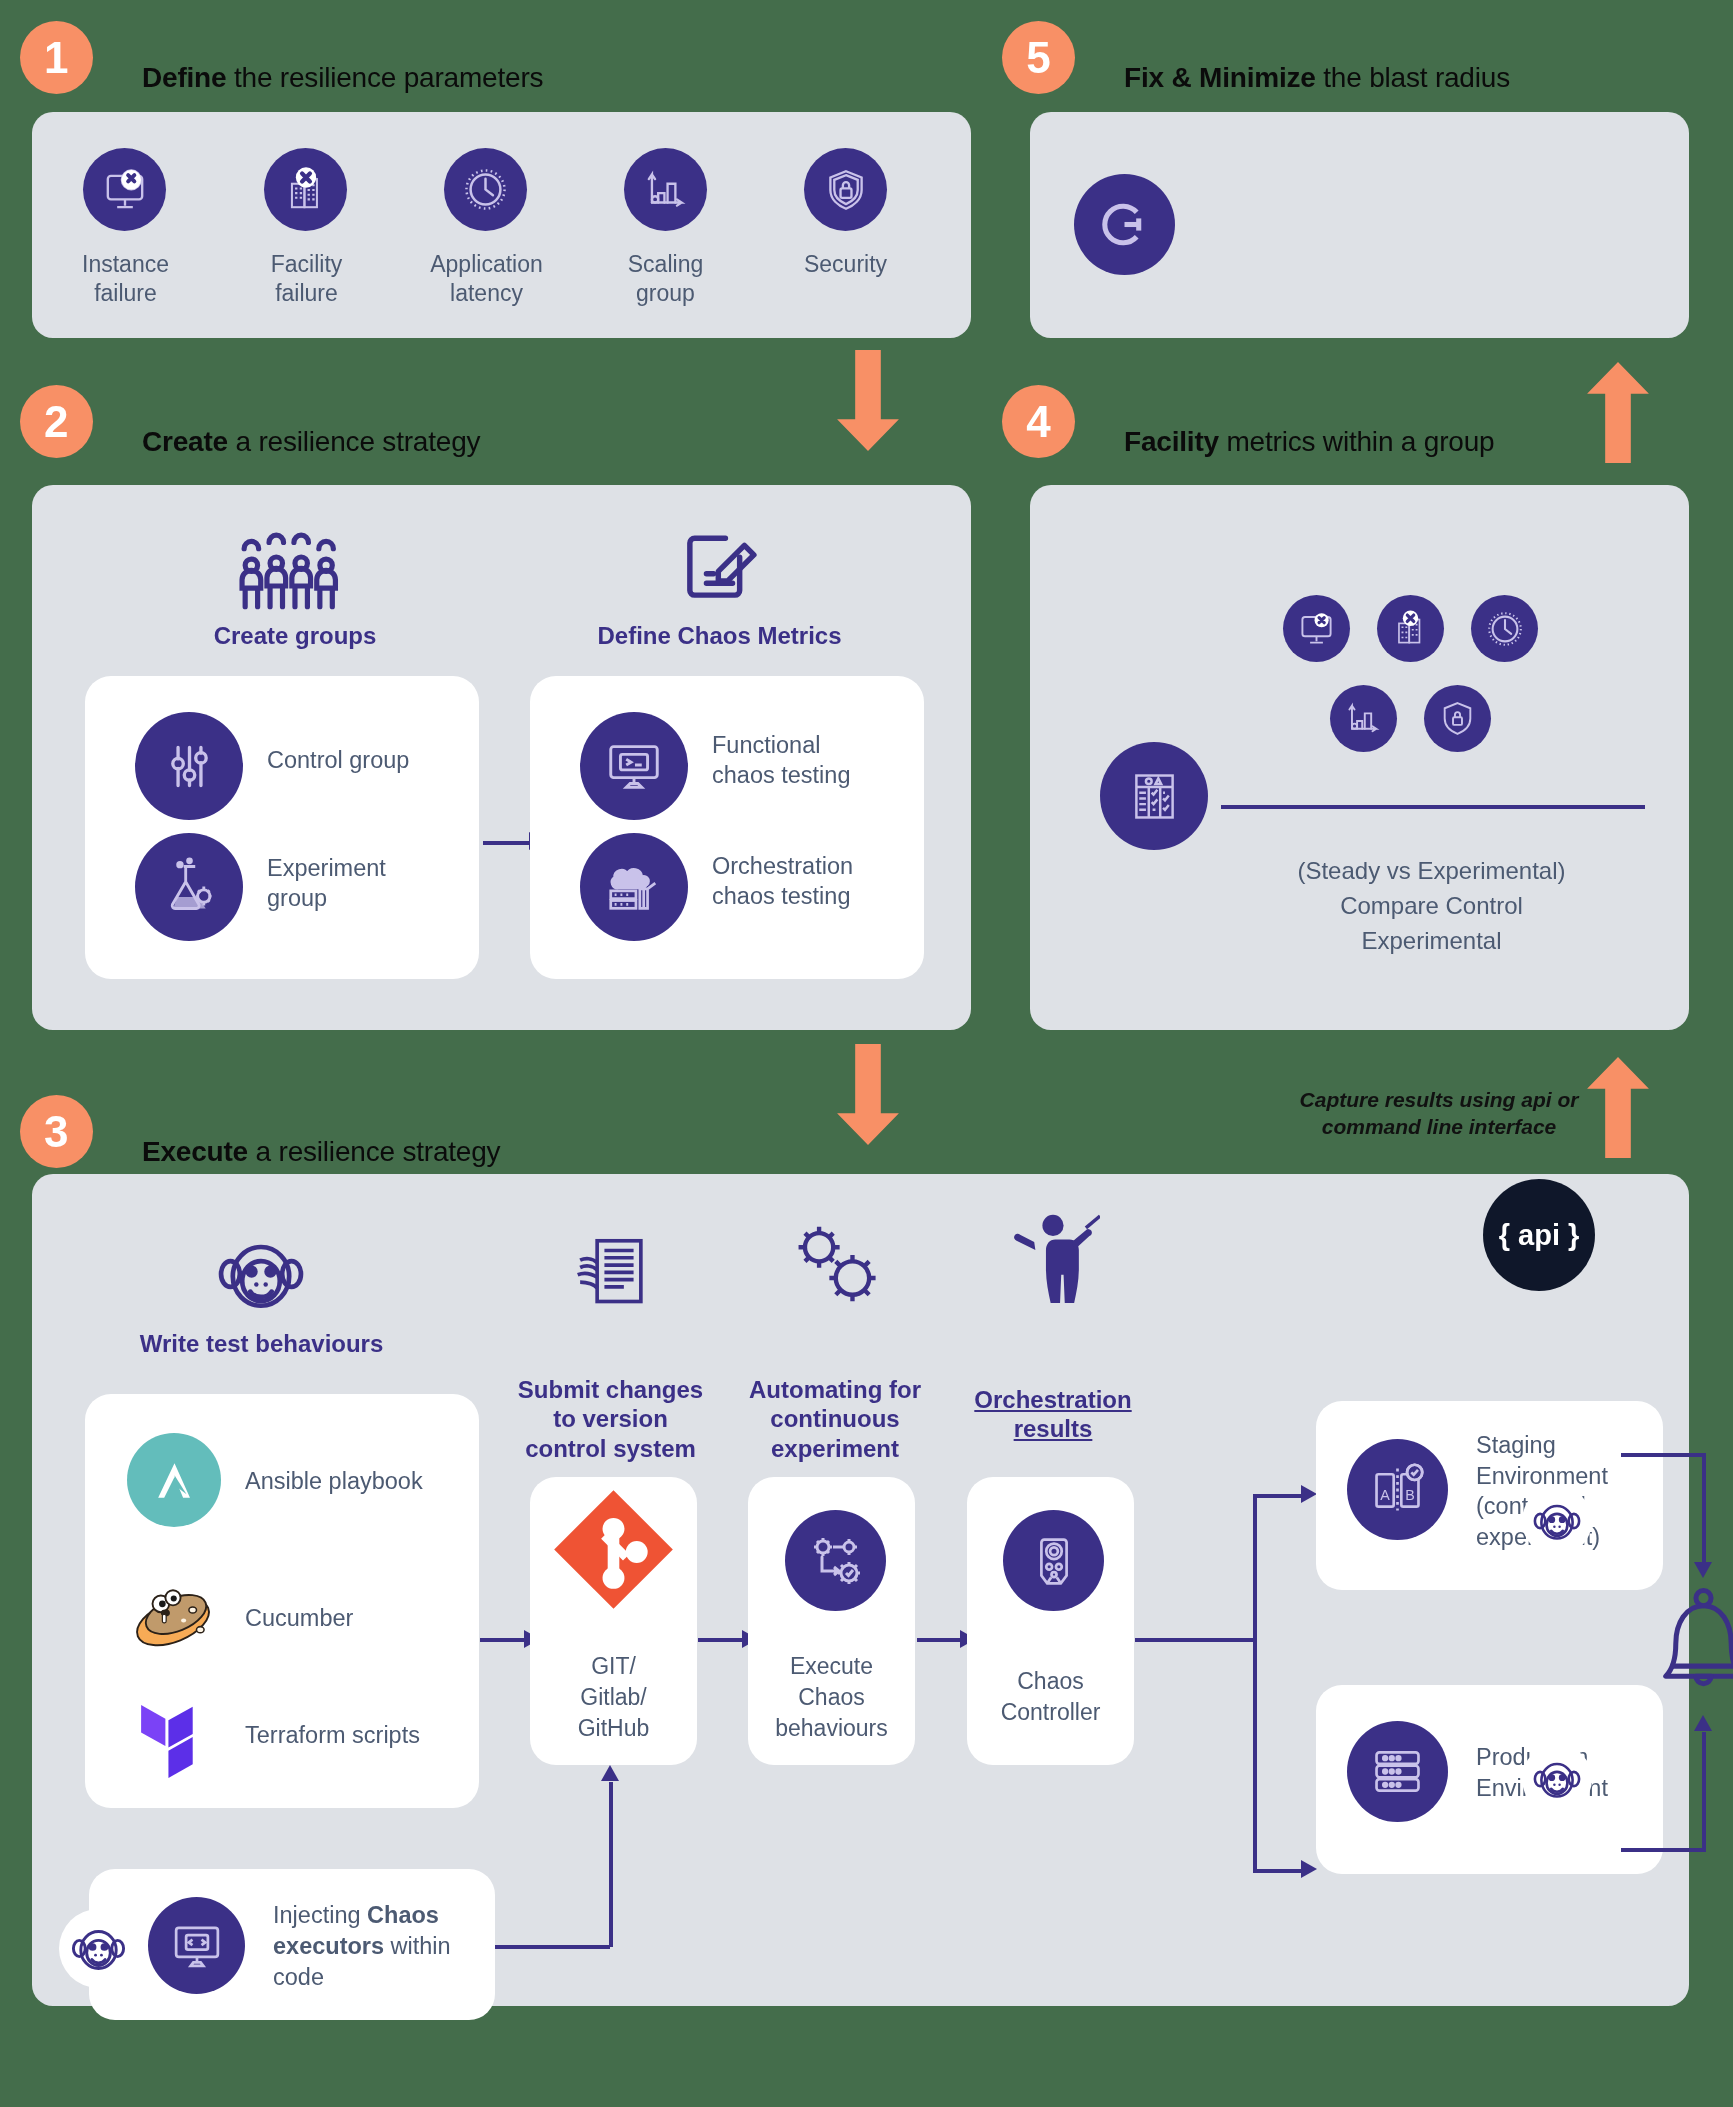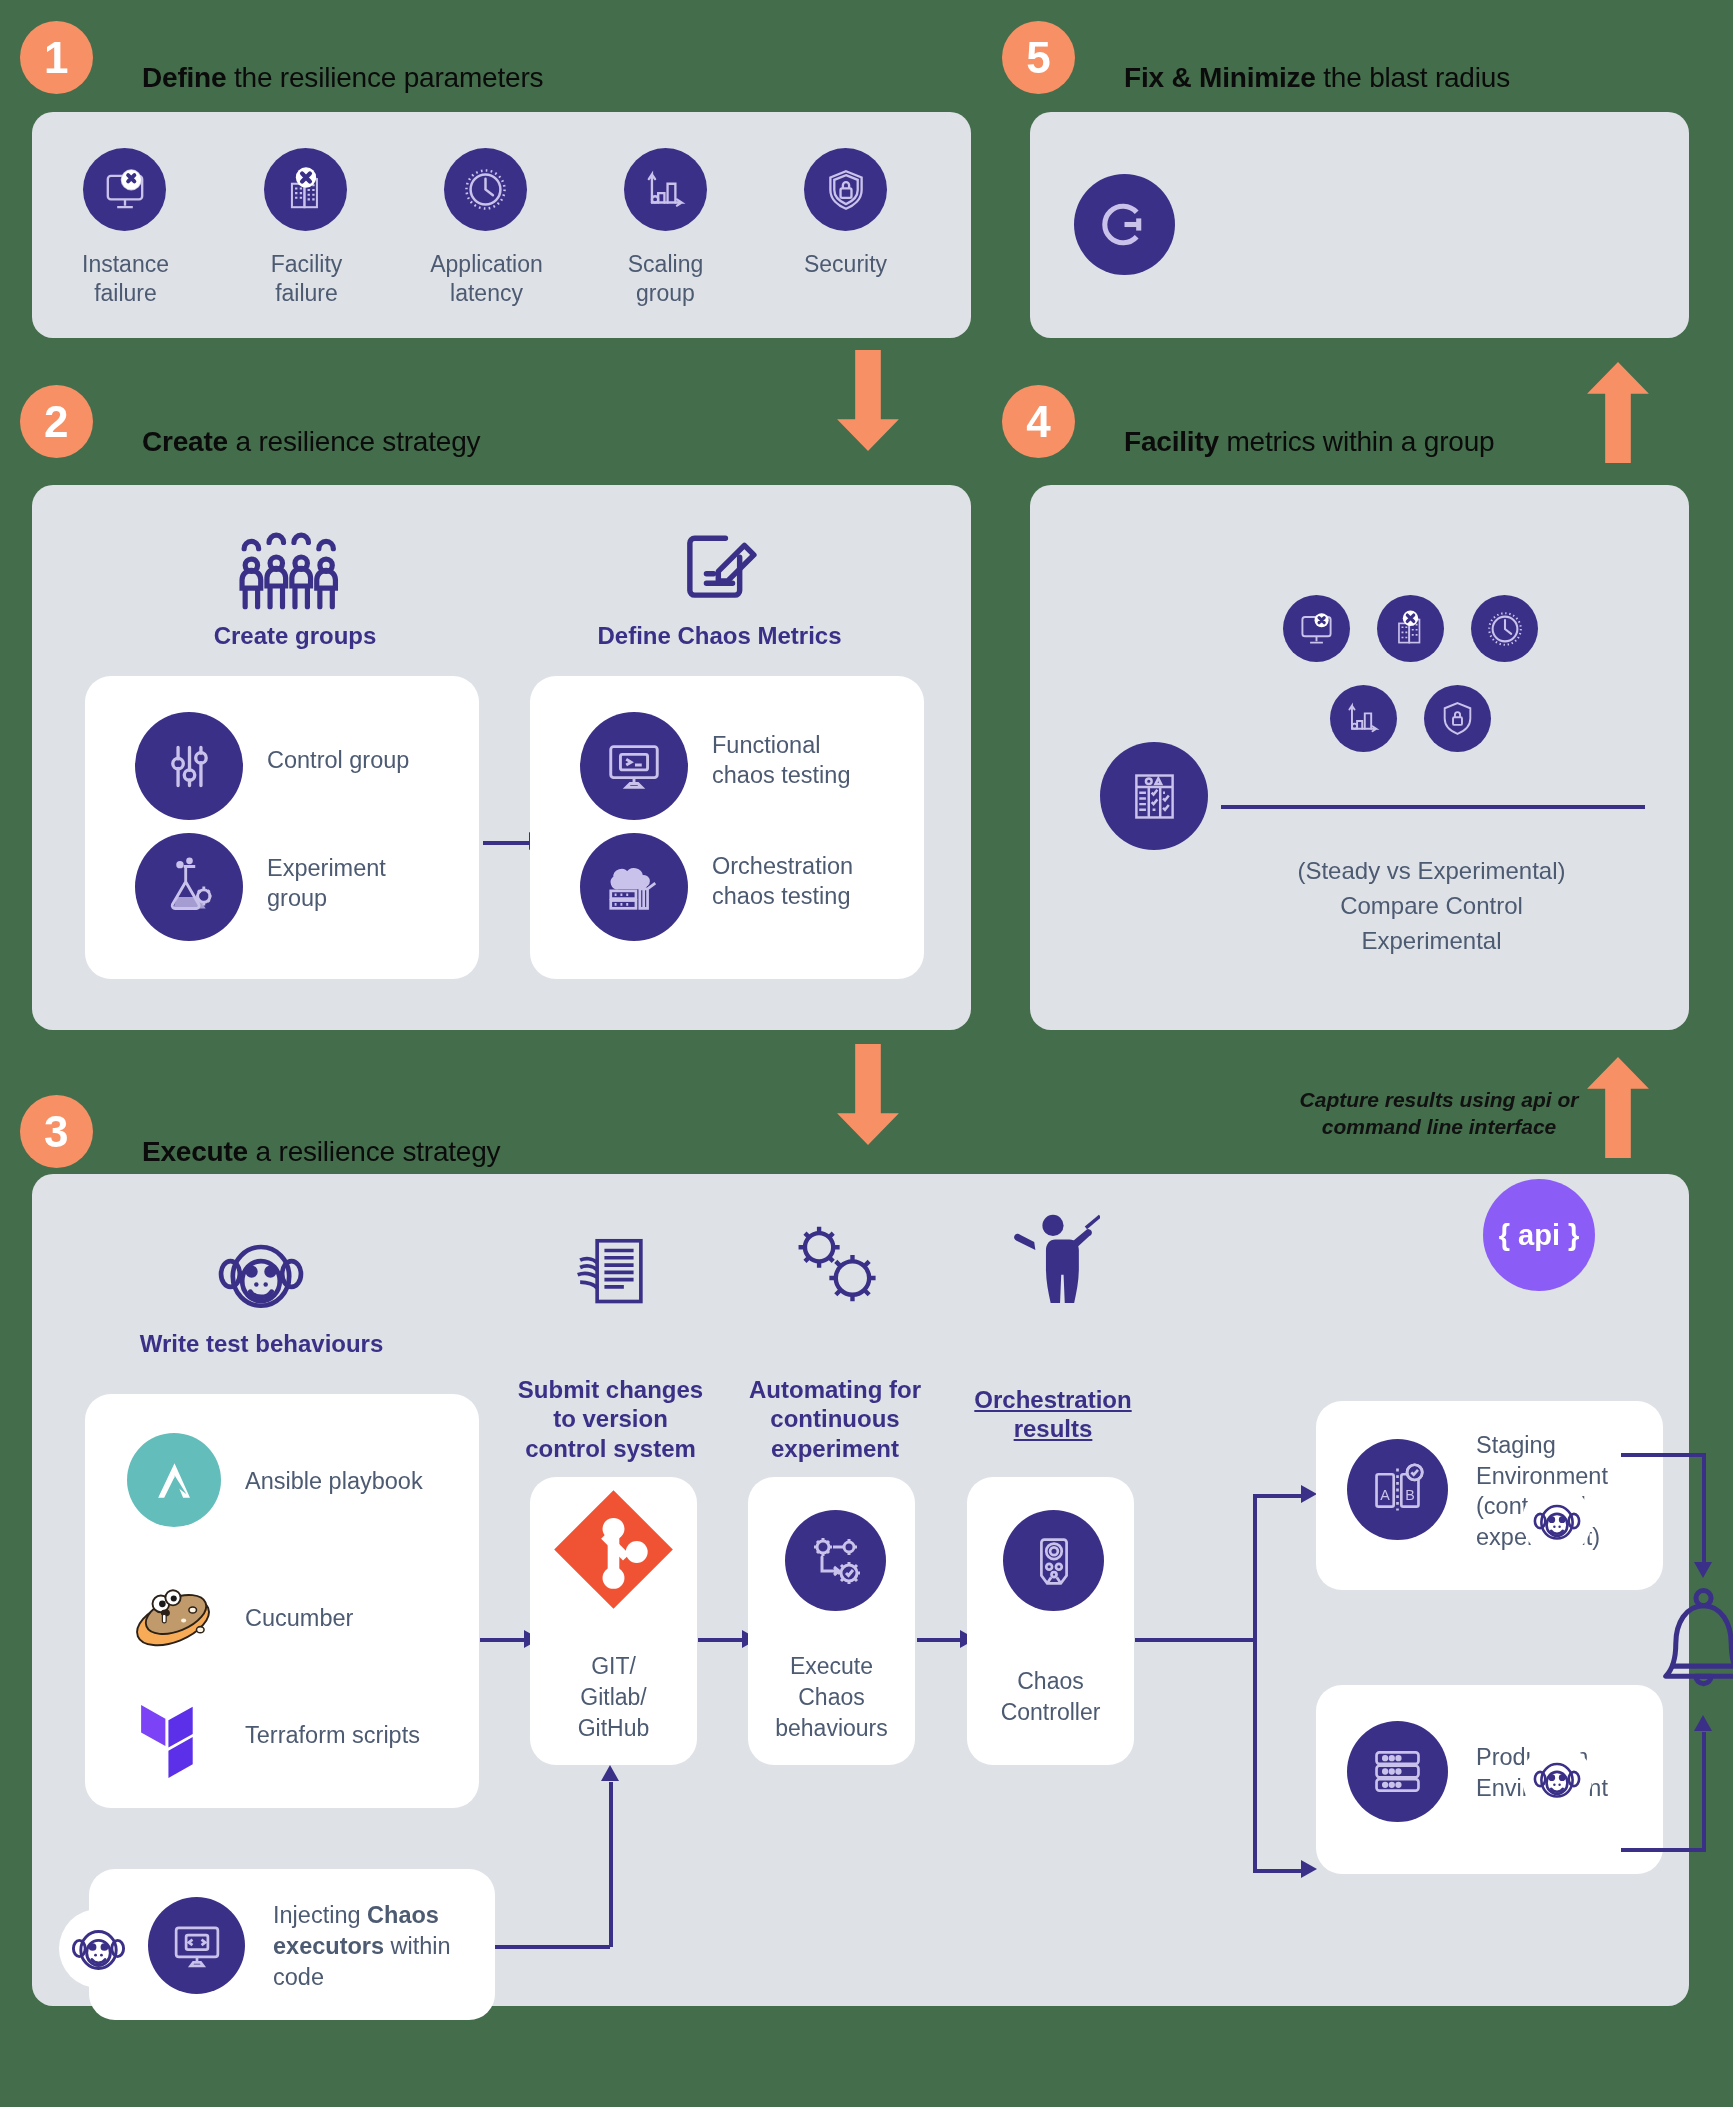--- a/index.html
+++ b/index.html
@@ -99,21 +99,21 @@
   .arrowhead { position: absolute; width: 0; height: 0; }
   .ah-right { border-left: 16.7px solid #3b3087; border-top: 9.8px solid transparent; border-bottom: 9.8px solid transparent; }
   .ah-up    { border-bottom: 16.7px solid #3b3087; border-left: 9.8px solid transparent; border-right: 9.8px solid transparent; }
   .ah-down  { border-top: 16.7px solid #3b3087; border-left: 9.8px solid transparent; border-right: 9.8px solid transparent; }
 
   
   .api-badge {
     position: absolute;
     width: 112px; height: 112px;
     border-radius: 50%;
-    background: #8b5cf6;
+    background: #0f172a;
     color: #ffffff;
     font-size: 29px;
     font-weight: 700;
     display: flex; align-items: center; justify-content: center;
     z-index: 30;
   }
 
   
   .monkey-chip {
     position: absolute;

